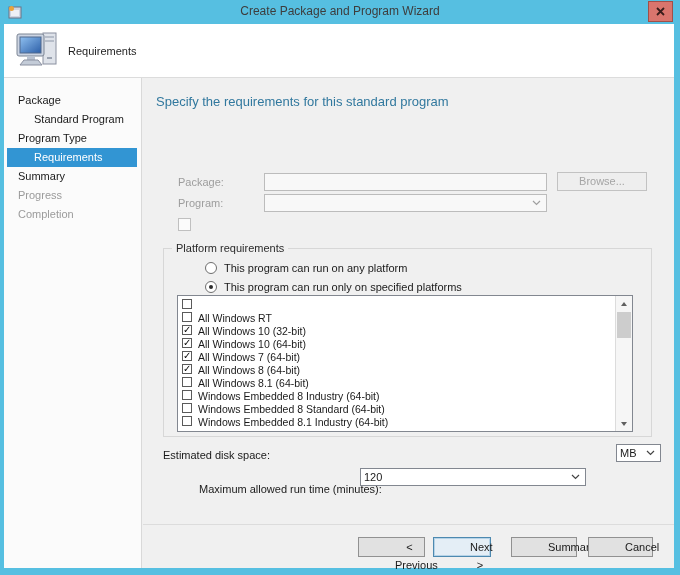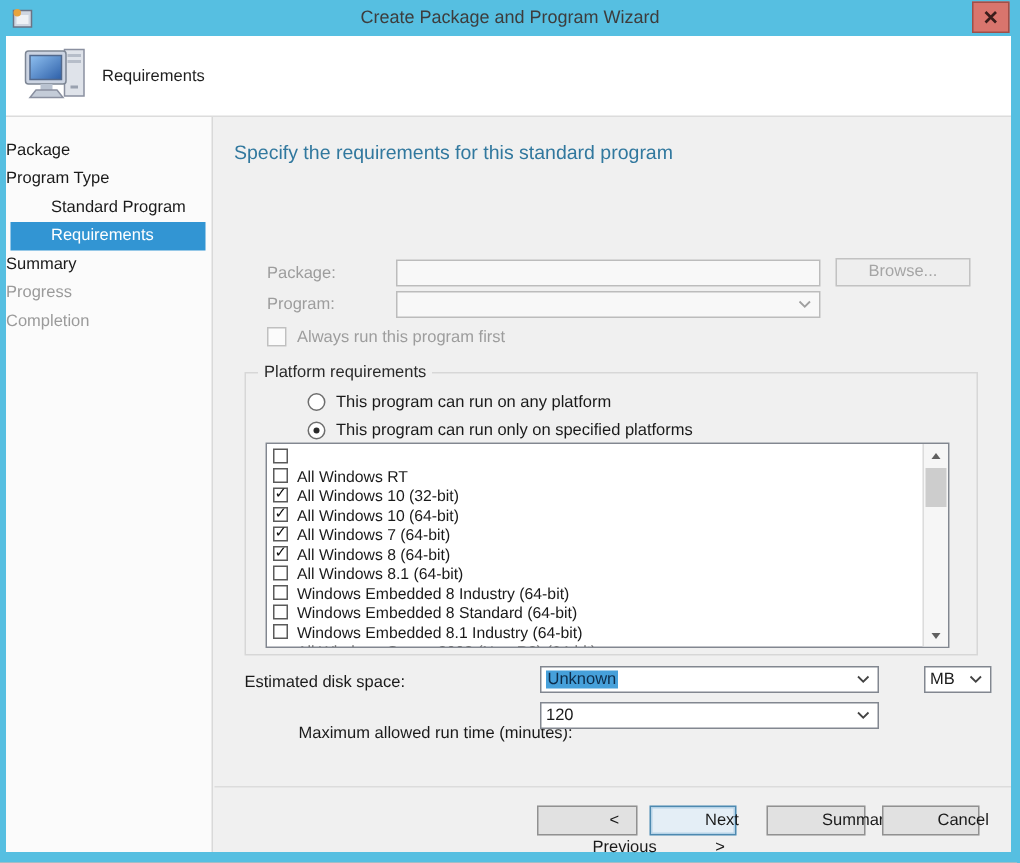--- a/index.html
+++ b/index.html
@@ -13,21 +13,21 @@
   .title-text{position:absolute;left:0;right:0;top:4px;text-align:center;font-size:12px;color:#3d3d3d;}
   .app-icon{position:absolute;left:7px;top:4px;width:16px;height:16px;}
   .close-btn{position:absolute;right:7px;top:1px;width:25px;height:21px;background:var(--close_bg);
     border:1px solid #a04f48;display:flex;align-items:center;justify-content:center;cursor:pointer;}
   .frame{position:absolute;left:4px;right:6px;top:24px;bottom:7px;background:#f0f0f0;}
   .header{position:absolute;top:0;left:0;right:0;height:54px;background:#fff;border-bottom:1px solid #dcdcdc;}
   .header-icon{position:absolute;left:12px;top:7px;}
   .header-title{position:absolute;left:64px;top:21px;font-size:11px;color:#1f1f1f;}
   .body{position:absolute;top:54px;left:0;right:0;bottom:0;}
   .sidebar{position:absolute;left:0;top:0;bottom:0;width:138px;background:#fbfbfb;border-right:1px solid #d9d9d9;padding-top:13px;}
-  .side-item{height:19px;line-height:19px;font-size:11px;color:#1a1a1a;cursor:pointer;}
+  .side-item{height:19px;line-height:19px;font-size:11px;color:#1a1a1a;padding-left:14px;cursor:pointer;}
   .side-item.lvl1{padding-left:30px;}
   .side-item.disabled{color:#9b9b9b;cursor:default;}
   .side-item.active{background:var(--accent_highlight);color:#fff;margin-left:3px;margin-right:4px;padding-left:27px;}
   .content{position:absolute;left:139px;top:0;right:0;bottom:0;font-size:11px;color:#1a1a1a;}
   .heading{position:absolute;left:13px;top:16px;font-size:13px;color:var(--heading);}
   .cb{display:inline-block;width:13px;height:13px;background:#fff;border:1px solid #707070;
       vertical-align:middle;text-align:center;line-height:11px;font-size:11px;color:#111;}
   .cb.disabled{border-color:#c0c0c0;background:#fbfbfb;}
   .row-runfirst{position:absolute;left:20px;top:75px;display:flex;align-items:center;gap:7px;}
   .lbl-gray{color:#9d9d9d;}
@@ -113,22 +113,22 @@
           <path d="M8 29 L22 29 L26 34 L4 34 Z" fill="#c4ccd8" stroke="#8a90a0"></path>
         </svg>
       </span>
       <span class="header-title">Requirements</span>
     </div>
 
     <div class="body">
 
       <div class="sidebar" id="sidebar">
           <div class="side-item lvl0">Package</div>
+          <div class="side-item lvl1">Standard Program</div>
           <div class="side-item lvl0">Program Type</div>
-          <div class="side-item lvl1">Standard Program</div>
           <div class="side-item lvl1 active">Requirements</div>
           <div class="side-item lvl0">Summary</div>
           <div class="side-item lvl0 disabled">Progress</div>
           <div class="side-item lvl0 disabled">Completion</div>
         </div>
 
       <div class="content">
 
         <div class="heading">Specify the requirements for this standard program</div>
 
@@ -141,21 +141,20 @@
         <div class="combo combo-program disabled">
           <span class="chev">
             <svg width="9" height="6" viewBox="0 0 9 6">
                 <path d="M1 1l3.5 3.5L8 1" stroke="#a0a0a0" stroke-width="1.2" fill="none"></path>
               </svg>
           </span>
         </div>
 
         <div class="row-alwaysrun">
           <span class="cb disabled"></span>
-          <span>Always run this program first</span>
         </div>
 
         <div class="groupbox">
           <span class="legend">Platform requirements</span>
 
           <div class="radio-row" style="top:13px;">
             <span class="radio"></span>
             <span>This program can run on any platform</span>
           </div>
           <div class="radio-row" style="top:32px;">
@@ -212,28 +211,20 @@
                 </div>
               <div class="sb-thumb"></div>
               <div class="sb-btn sb-down">
                   <span class="tri-down"></span>
                 </div>
             </div>
           </div>
         </div>
 
         <div class="lbl-disk">Estimated disk space:</div>
-        <div class="combo combo-disk">
-          <span class="sel-text">Unknown</span>
-          <span class="chev">
-            <svg width="9" height="6" viewBox="0 0 9 6">
-                <path d="M1 1l3.5 3.5L8 1" stroke="#444" stroke-width="1.2" fill="none"></path>
-              </svg>
-          </span>
-        </div>
         <div class="combo combo-unit">
           <span>MB</span>
           <span class="chev">
             <svg width="9" height="6" viewBox="0 0 9 6">
                 <path d="M1 1l3.5 3.5L8 1" stroke="#444" stroke-width="1.2" fill="none"></path>
               </svg>
           </span>
         </div>
 
         <div class="lbl-time">Maximum allowed run time (minutes):</div>

